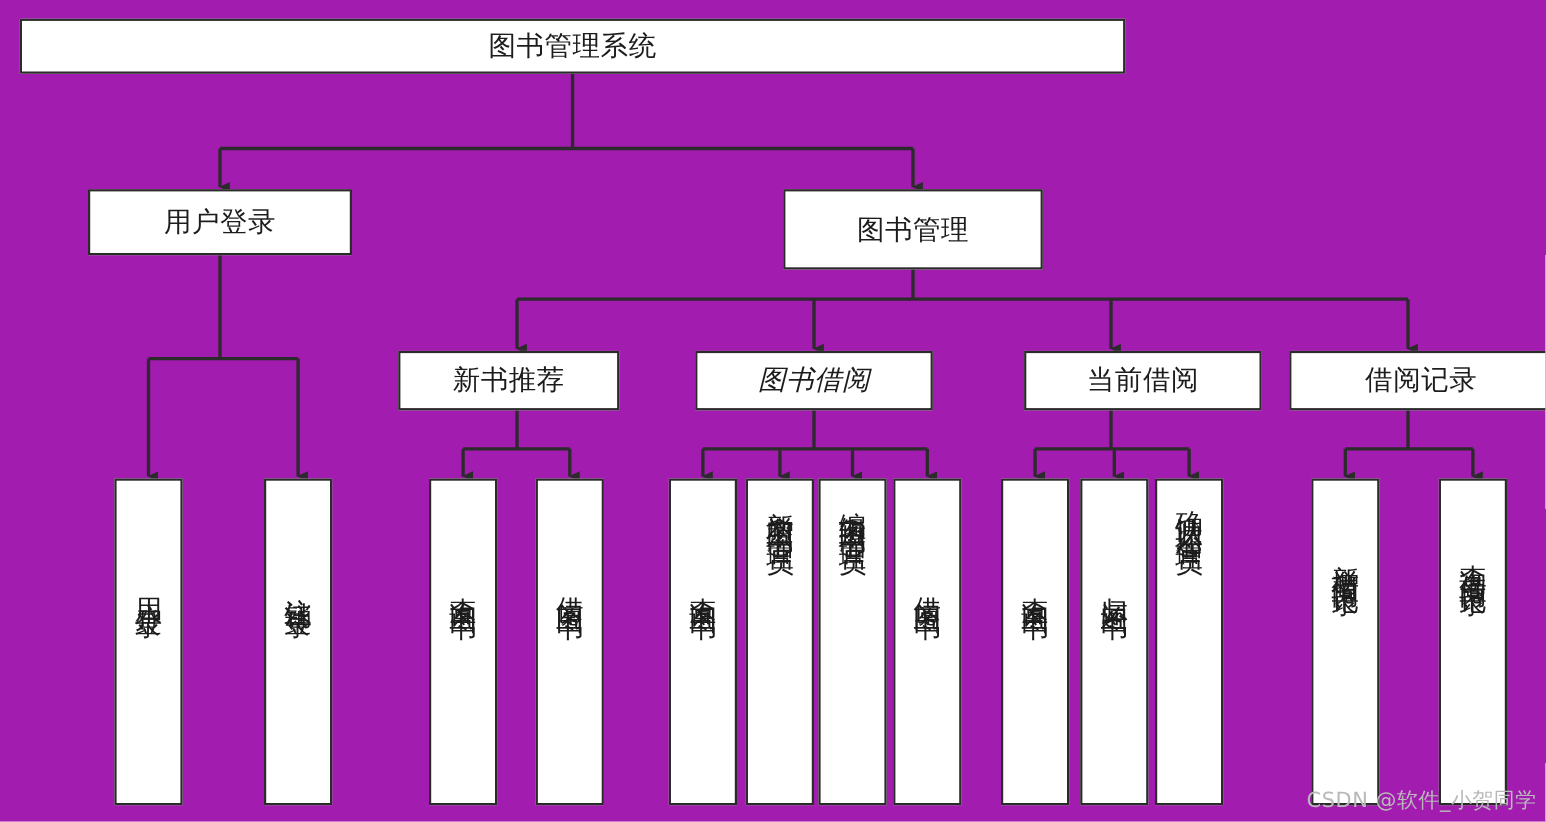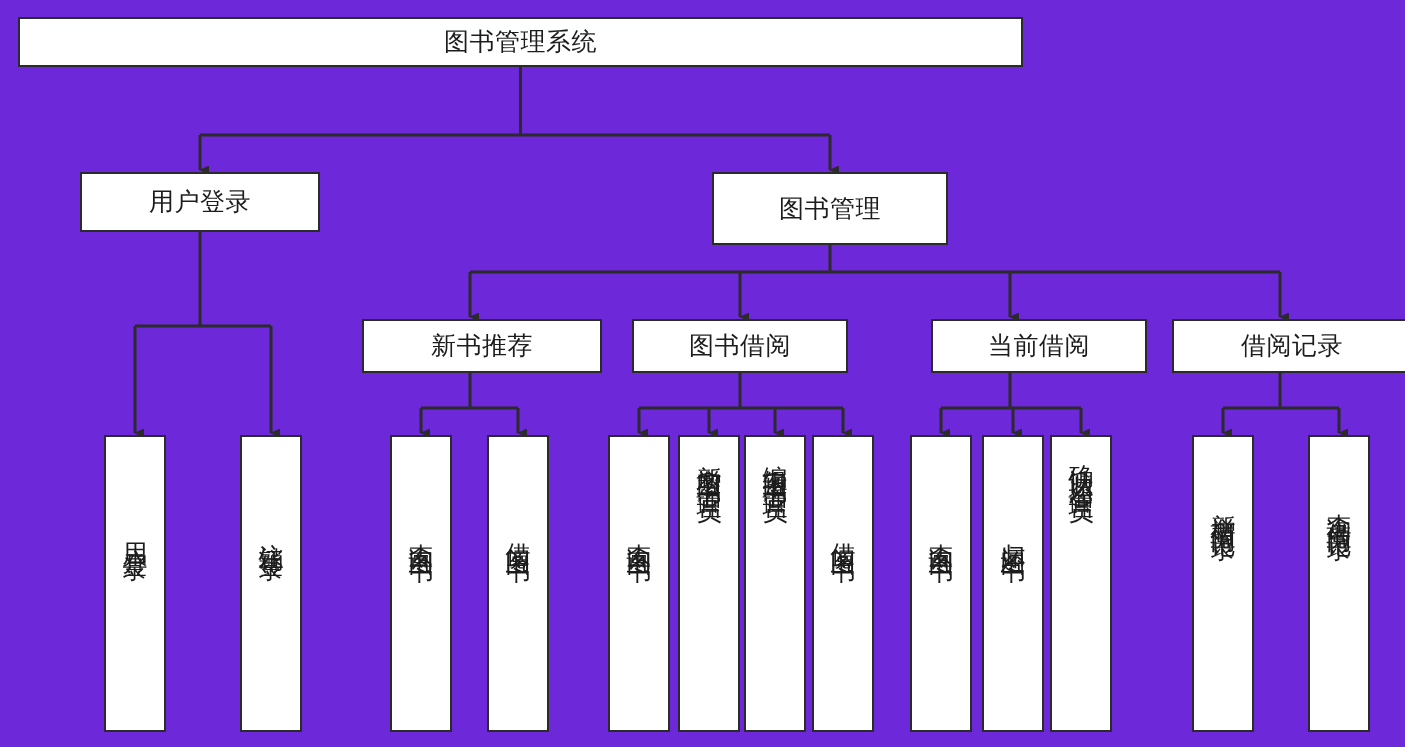--- a/index.html
+++ b/index.html
@@ -8,21 +8,21 @@
     padding: 0;
     background: #ffffff;
   }
   body {
     font-family: "DejaVu Sans", "Liberation Sans", sans-serif;
   }
   #diagram-canvas {
     position: relative;
     width: 1405px;
     height: 747px;
-    background: #6d28d9;
+    background: #a21caf;
     overflow: hidden;
   }
   #edge-layer {
     position: absolute;
     left: 0;
     top: 0;
     width: 1405px;
     height: 747px;
     pointer-events: none;
   }
@@ -132,24 +132,24 @@
   <div id="node-layer">
       <div class="node horizontal root" style="left: 18px; top: 17px; width: 1005px; height: 50px;">
         <span class="node-label">图书管理系统</span>
       </div>
       <div class="node horizontal" style="left: 80px; top: 172px; width: 240px; height: 60px;">
         <span class="node-label">用户登录</span>
       </div>
       <div class="node horizontal" style="left: 712px; top: 172px; width: 236px; height: 73px;">
         <span class="node-label">图书管理</span>
       </div>
-      <div class="node horizontal" style="left: 362px; top: 319px; width: 240px; height: 54px;">
+      <div class="node horizontal" style="left: 362px; top: 319px; width: 201px; height: 54px;">
         <span class="node-label">新书推荐</span>
       </div>
-      <div class="node horizontal" style="left: 632px; top: 319px; width: 216px; height: 54px;">
+      <div class="node horizontal" style="left: 632px; top: 319px; width: 216px; height: 54px; font-style: italic;">
         <span class="node-label">图书借阅</span>
       </div>
       <div class="node horizontal" style="left: 902px; top: 319px; width: 216px; height: 54px; margin-left: 29px;">
         <span class="node-label">当前借阅</span>
       </div>
       <div class="node horizontal" style="left: 1172px; top: 319px; width: 240px; height: 54px;">
         <span class="node-label">借阅记录</span>
       </div>
       <div class="node vertical mid" style="left: 104px; top: 435px; width: 62px; height: 297px;">
         <span class="node-label">用户登录</span>
@@ -185,13 +185,14 @@
         <span class="node-label">确认归还（管理员）</span>
       </div>
       <div class="node vertical midlow" style="left: 1192px; top: 435px; width: 62px; height: 297px;">
         <span class="node-label">新增借阅记录</span>
       </div>
       <div class="node vertical midlow" style="left: 1308px; top: 435px; width: 62px; height: 297px;">
         <span class="node-label">查询借阅记录</span>
       </div>
     </div>
 
+  <div id="watermark">CSDN @软件_小贺同学</div>
 </div>
 
 </body></html>

